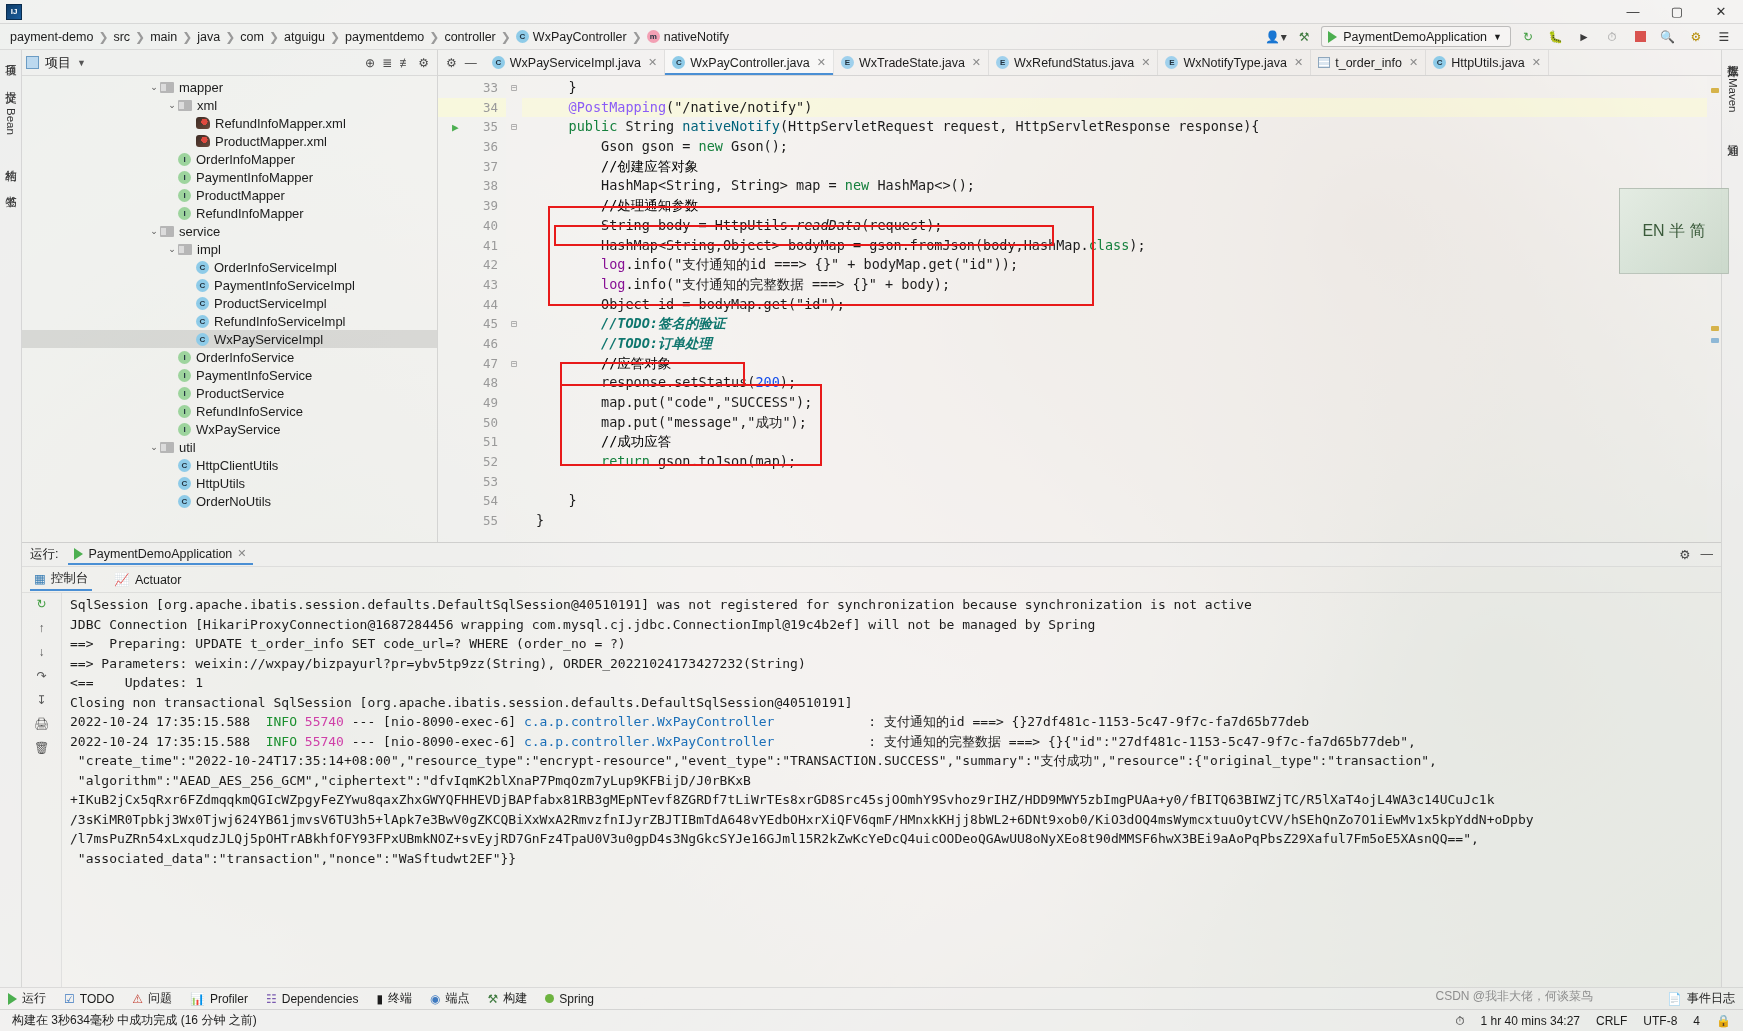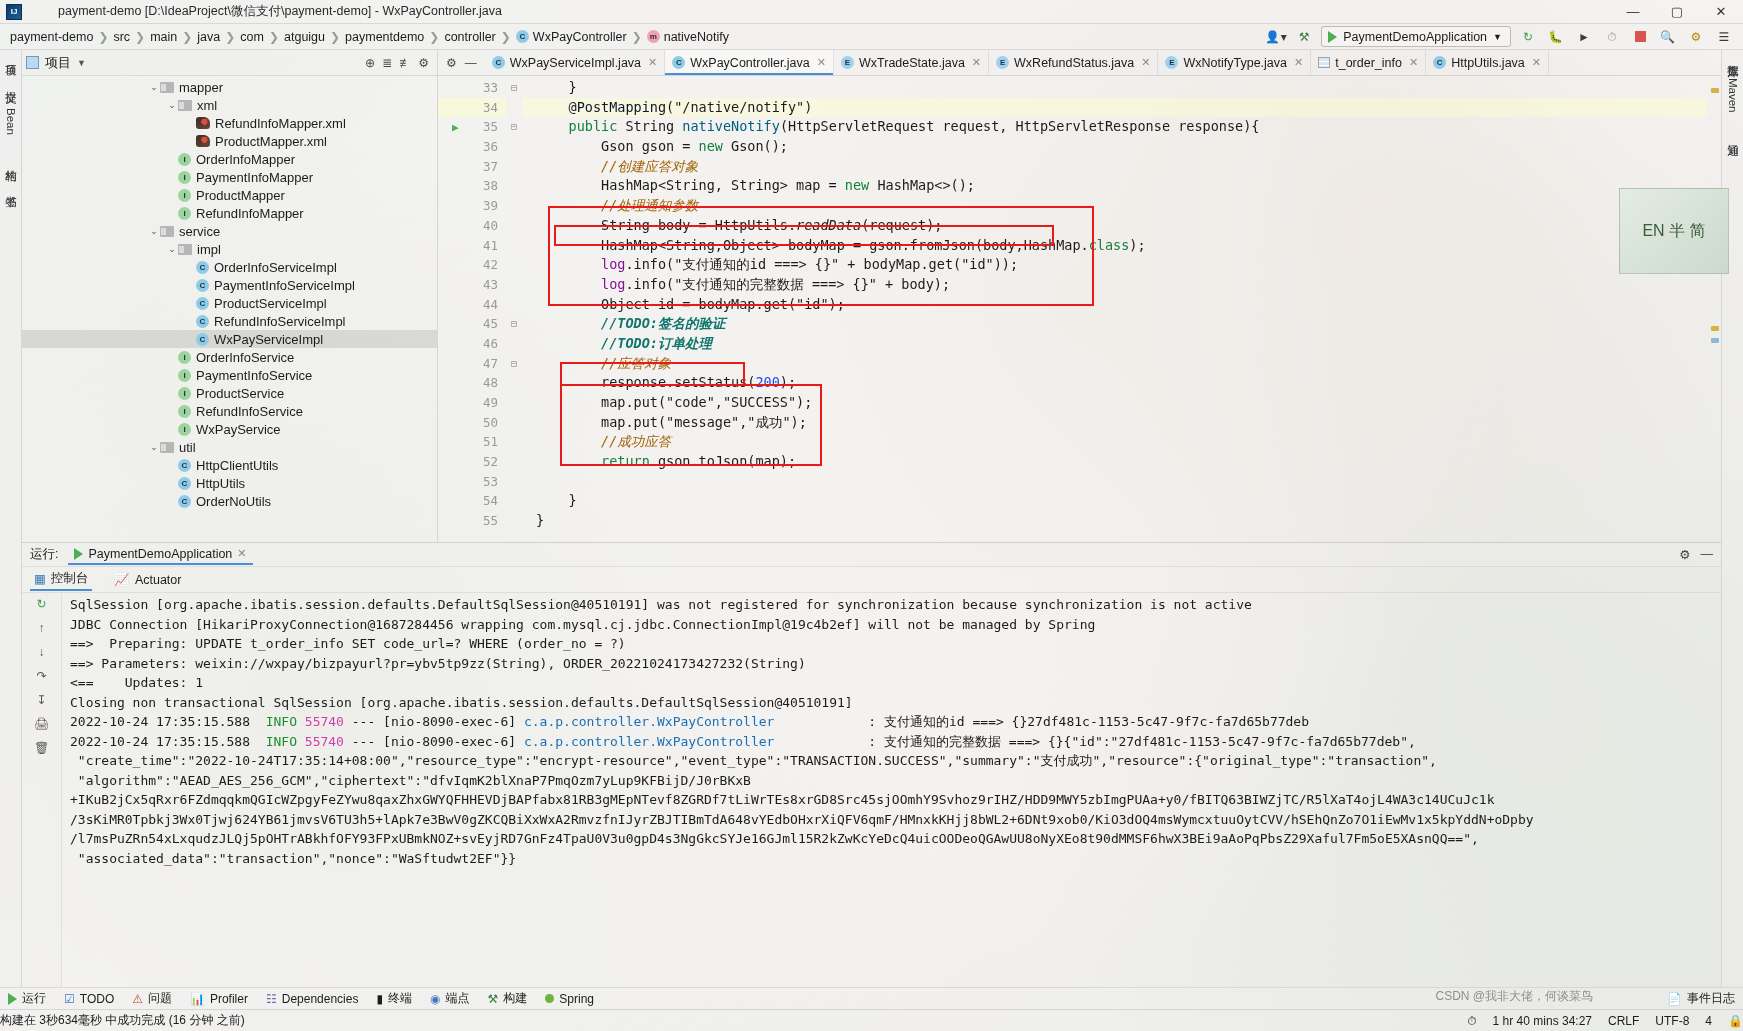--- a/index.html
+++ b/index.html
@@ -92,22 +92,22 @@
   .codewrap { flex:1; display:flex; min-height:0; position:relative; overflow:hidden; font-family:"DejaVu Sans Mono","Liberation Mono",monospace; font-size:13.5px;}
   .gutter { width:68px; flex:none; text-align:right; color:#9a9a9a; padding-top:2px; background:rgba(240,240,240,0.22); font-size:12.5px;}
   .gutter div { height:19.7px; line-height:19.7px; padding-right:8px; position:relative;}
   .gutter div.hl { background:rgba(255,255,200,0.45); }
   .gmark { position:absolute; left:14px; top:1px; font-size:11px;}
   .foldcol { width:16px; flex:none; color:#9a9a9a; padding-top:2px; font-size:10px; text-align:center;}
   .foldcol div{height:19.7px;line-height:19.7px;}
   .code { flex:1; padding-top:2px; white-space:pre; position:relative; min-width:0; overflow:hidden;}
   .code .ln { height:19.7px; line-height:19.7px; padding-left:14px;}
   .code .ln.hl { background:rgba(255,255,200,0.40); }
-  .kw{color:#15803d;} .num{color:#1750eb;} .cmt{color:#a16207;font-style:italic;}
-  .todo{color:#0f766e;font-style:italic;font-weight:bold;} .ann{color:#0f172a;}
+  .kw{color:#15803d;} .num{color:#1750eb;} .cmt{color:#000000;}
+  .todo{color:#0f766e;font-style:italic;font-weight:bold;} .ann{color:#8b5cf6;}
   .fld{color:#871094;} .mth{color:#00627a;} .ital{font-style:italic;}
 
   .redbox { position:absolute; border:2.5px solid #e81a1a; pointer-events:none; z-index:5;}
 
   .scroll-right { width:14px; flex:none; background:rgba(240,240,240,0.18); position:relative;}
   .sr-mark{position:absolute;right:2px;width:8px;height:5px;border-radius:1px;}
 
   
   .runwin { height:auto; flex:1; display:flex; flex-direction:column; border-top:1px solid rgba(185,185,185,0.6); min-height:0;}
   .runhead { height:24px; display:flex; align-items:center; gap:10px; padding:0 8px; font-size:12.5px; background:rgba(240,240,240,0.30); border-bottom:1px solid rgba(190,190,190,0.35);}
@@ -115,42 +115,41 @@
   .runhead .rr{margin-left:auto;display:flex;gap:10px;color:#444;}
   .runsub { height:26px; display:flex; align-items:center; gap:18px; padding:0 8px; font-size:12.5px; border-bottom:1px solid rgba(190,190,190,0.35);}
   .runsub .st{display:flex;align-items:center;gap:5px;padding:2px 4px;}
   .runsub .st.active{border-bottom:2px solid #4a8fd4;}
   .console-area { flex:1; display:flex; min-height:0; }
   .console-gutter { width:40px; flex:none; display:flex; flex-direction:column; align-items:center; padding-top:4px; gap:10px; color:#555; font-size:12px; background:rgba(238,238,238,0.28); border-right:1px solid rgba(200,200,200,0.4);}
   .console { flex:1; overflow:hidden; padding:2px 0 0 8px; font-family:"DejaVu Sans Mono","Liberation Mono",monospace; font-size:13px; white-space:pre; line-height:19.5px; color:#1c1c1c;}
   .c-info{color:#1a8f2e;} .c-pid{color:#cf3fa8;} .c-cls{color:#1b6fb8;margin-top:8px;}
 
   
-  .statusbar { height:22px; display:flex; align-items:center; gap:14px; padding:0 0; font-size:12px; background:rgba(240,240,240,0.45); border-top:1px solid rgba(190,190,190,0.55);}
+  .statusbar { height:22px; display:flex; align-items:center; gap:14px; padding:0 12px; font-size:12px; background:rgba(240,240,240,0.45); border-top:1px solid rgba(190,190,190,0.55);}
   .statusbar .sright{ margin-left:auto; display:flex; align-items:center; gap:16px;}
   .toolstrip { height:22px; display:flex; align-items:center; gap:18px; padding:0 8px; font-size:12px; border-top:1px solid rgba(190,190,190,0.45); background:rgba(240,240,240,0.35);}
   .toolstrip .item{display:flex;align-items:center;gap:5px;}
   .toolstrip .sright{margin-left:auto;display:flex;align-items:center;gap:8px;}
   .dot{width:9px;height:9px;border-radius:50%;flex:none;}
   .watermark{position:absolute;right:150px;bottom:26px;color:#8e8e8e;font-size:12px;z-index:6;}
   .avatarbox{position:absolute;right:14px;top:188px;width:110px;height:86px;z-index:6;
      background:linear-gradient(135deg,rgba(226,236,226,0.9),rgba(200,215,200,0.9));border:1px solid rgba(150,160,150,0.5);
      display:flex;align-items:center;justify-content:center;font-size:16px;color:#3a5a3a;}
 </style>
 </head>
 <body>
 
 <div class="wallpaper"></div>
 <div class="shade"></div>
 
 <div class="app">
 
   <div class="titlebar">
     <div class="ij-logo"></div>
-    <div class="wintitle">payment-demo [D:\IdeaProject\微信支付\payment-demo] - WxPayController.java</div>
     <div class="winbtns">
       <div>—</div>
       <div>▢</div>
       <div class="close">✕</div>
     </div>
   </div>
 
   <div class="navbar">
     <div class="crumb">
         <span>payment-demo</span>

